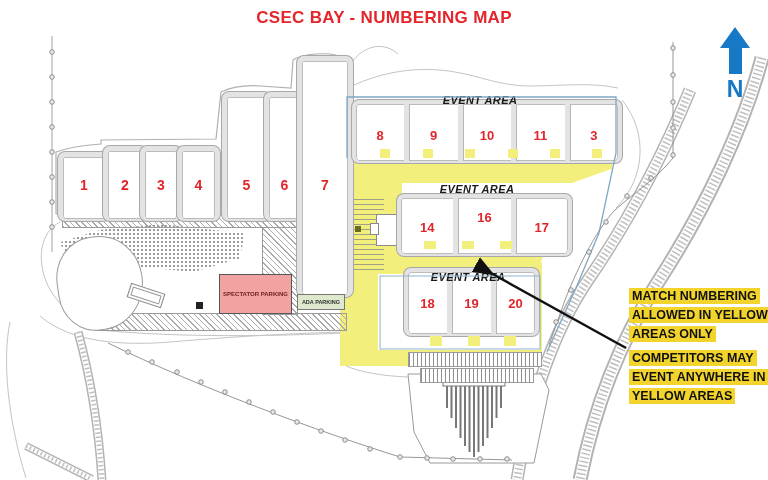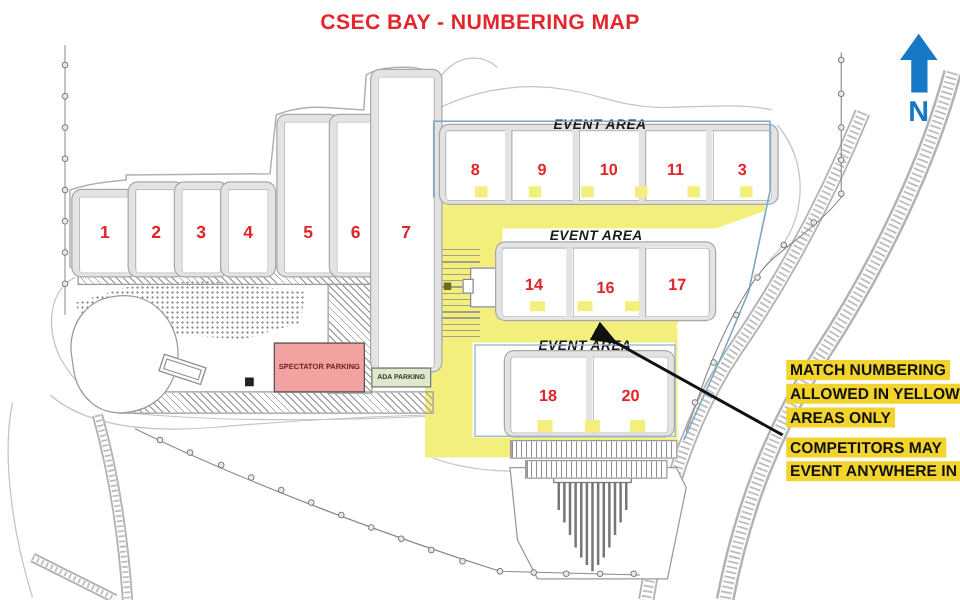--- a/index.html
+++ b/index.html
@@ -186,30 +186,33 @@
     <div class="cell">
         <span class="num" style="top:24px;">3</span>
       </div>
   </div>
 
   <div class="row" style="left:397px;top:194px;width:167px;height:56px;">
     <div class="cell">
         <span class="num" style="top:22px;">14</span>
       </div>
     <div class="cell">
-        <span class="num" style="top:24px;text-align:center;">16</span>
+        <span class="num" style="top:12px;text-align:center;">16</span>
       </div>
     <div class="cell">
         <span class="num" style="top:22px;">17</span>
       </div>
   </div>
 
-  <div class="row" style="left:404px;top:281px;width:127px;height:62px;">
+  <div class="row" style="left:404px;top:268px;width:127px;height:62px;">
     <div class="cell">
         <span class="num" style="top:24px;">18</span>
+      </div>
+    <div class="cell">
+        <span class="num" style="top:24px;">19</span>
       </div>
     <div class="cell">
         <span class="num" style="top:24px;">20</span>
       </div>
   </div>
 
   <div class="ytab" style="left:380px;top:149px;width:10px;height:9px;"></div>
   <div class="ytab" style="left:423px;top:149px;width:10px;height:9px;"></div>
   <div class="ytab" style="left:465px;top:149px;width:10px;height:9px;"></div>
   <div class="ytab" style="left:508px;top:149px;width:10px;height:9px;"></div>
@@ -242,20 +245,21 @@
   </div>
 
   <div class="legend" style="left:629px;top:288px;">
     <span>MATCH NUMBERING</span>
     <span>ALLOWED IN YELLOW</span>
     <span>AREAS ONLY</span>
   </div>
   <div class="legend" style="left:629px;top:350px;">
     <span>COMPETITORS MAY</span>
     <span>EVENT ANYWHERE IN</span>
+    <span>YELLOW AREAS</span>
   </div>
 
   <svg id="overlay" width="768" height="480">
     <defs>
       <marker id="ah" markerWidth="9" markerHeight="8" refX="7" refY="3.5" orient="auto">
         <path d="M9,0 L0,3.5 L9,7 Z" fill="#111"></path>
       </marker>
     </defs>
 
     <polyline points="347,158 347,97 616,97 616,153 599,233 576,288 547,352" fill="none" stroke="#7fa8c4" stroke-width="1.3"></polyline>

